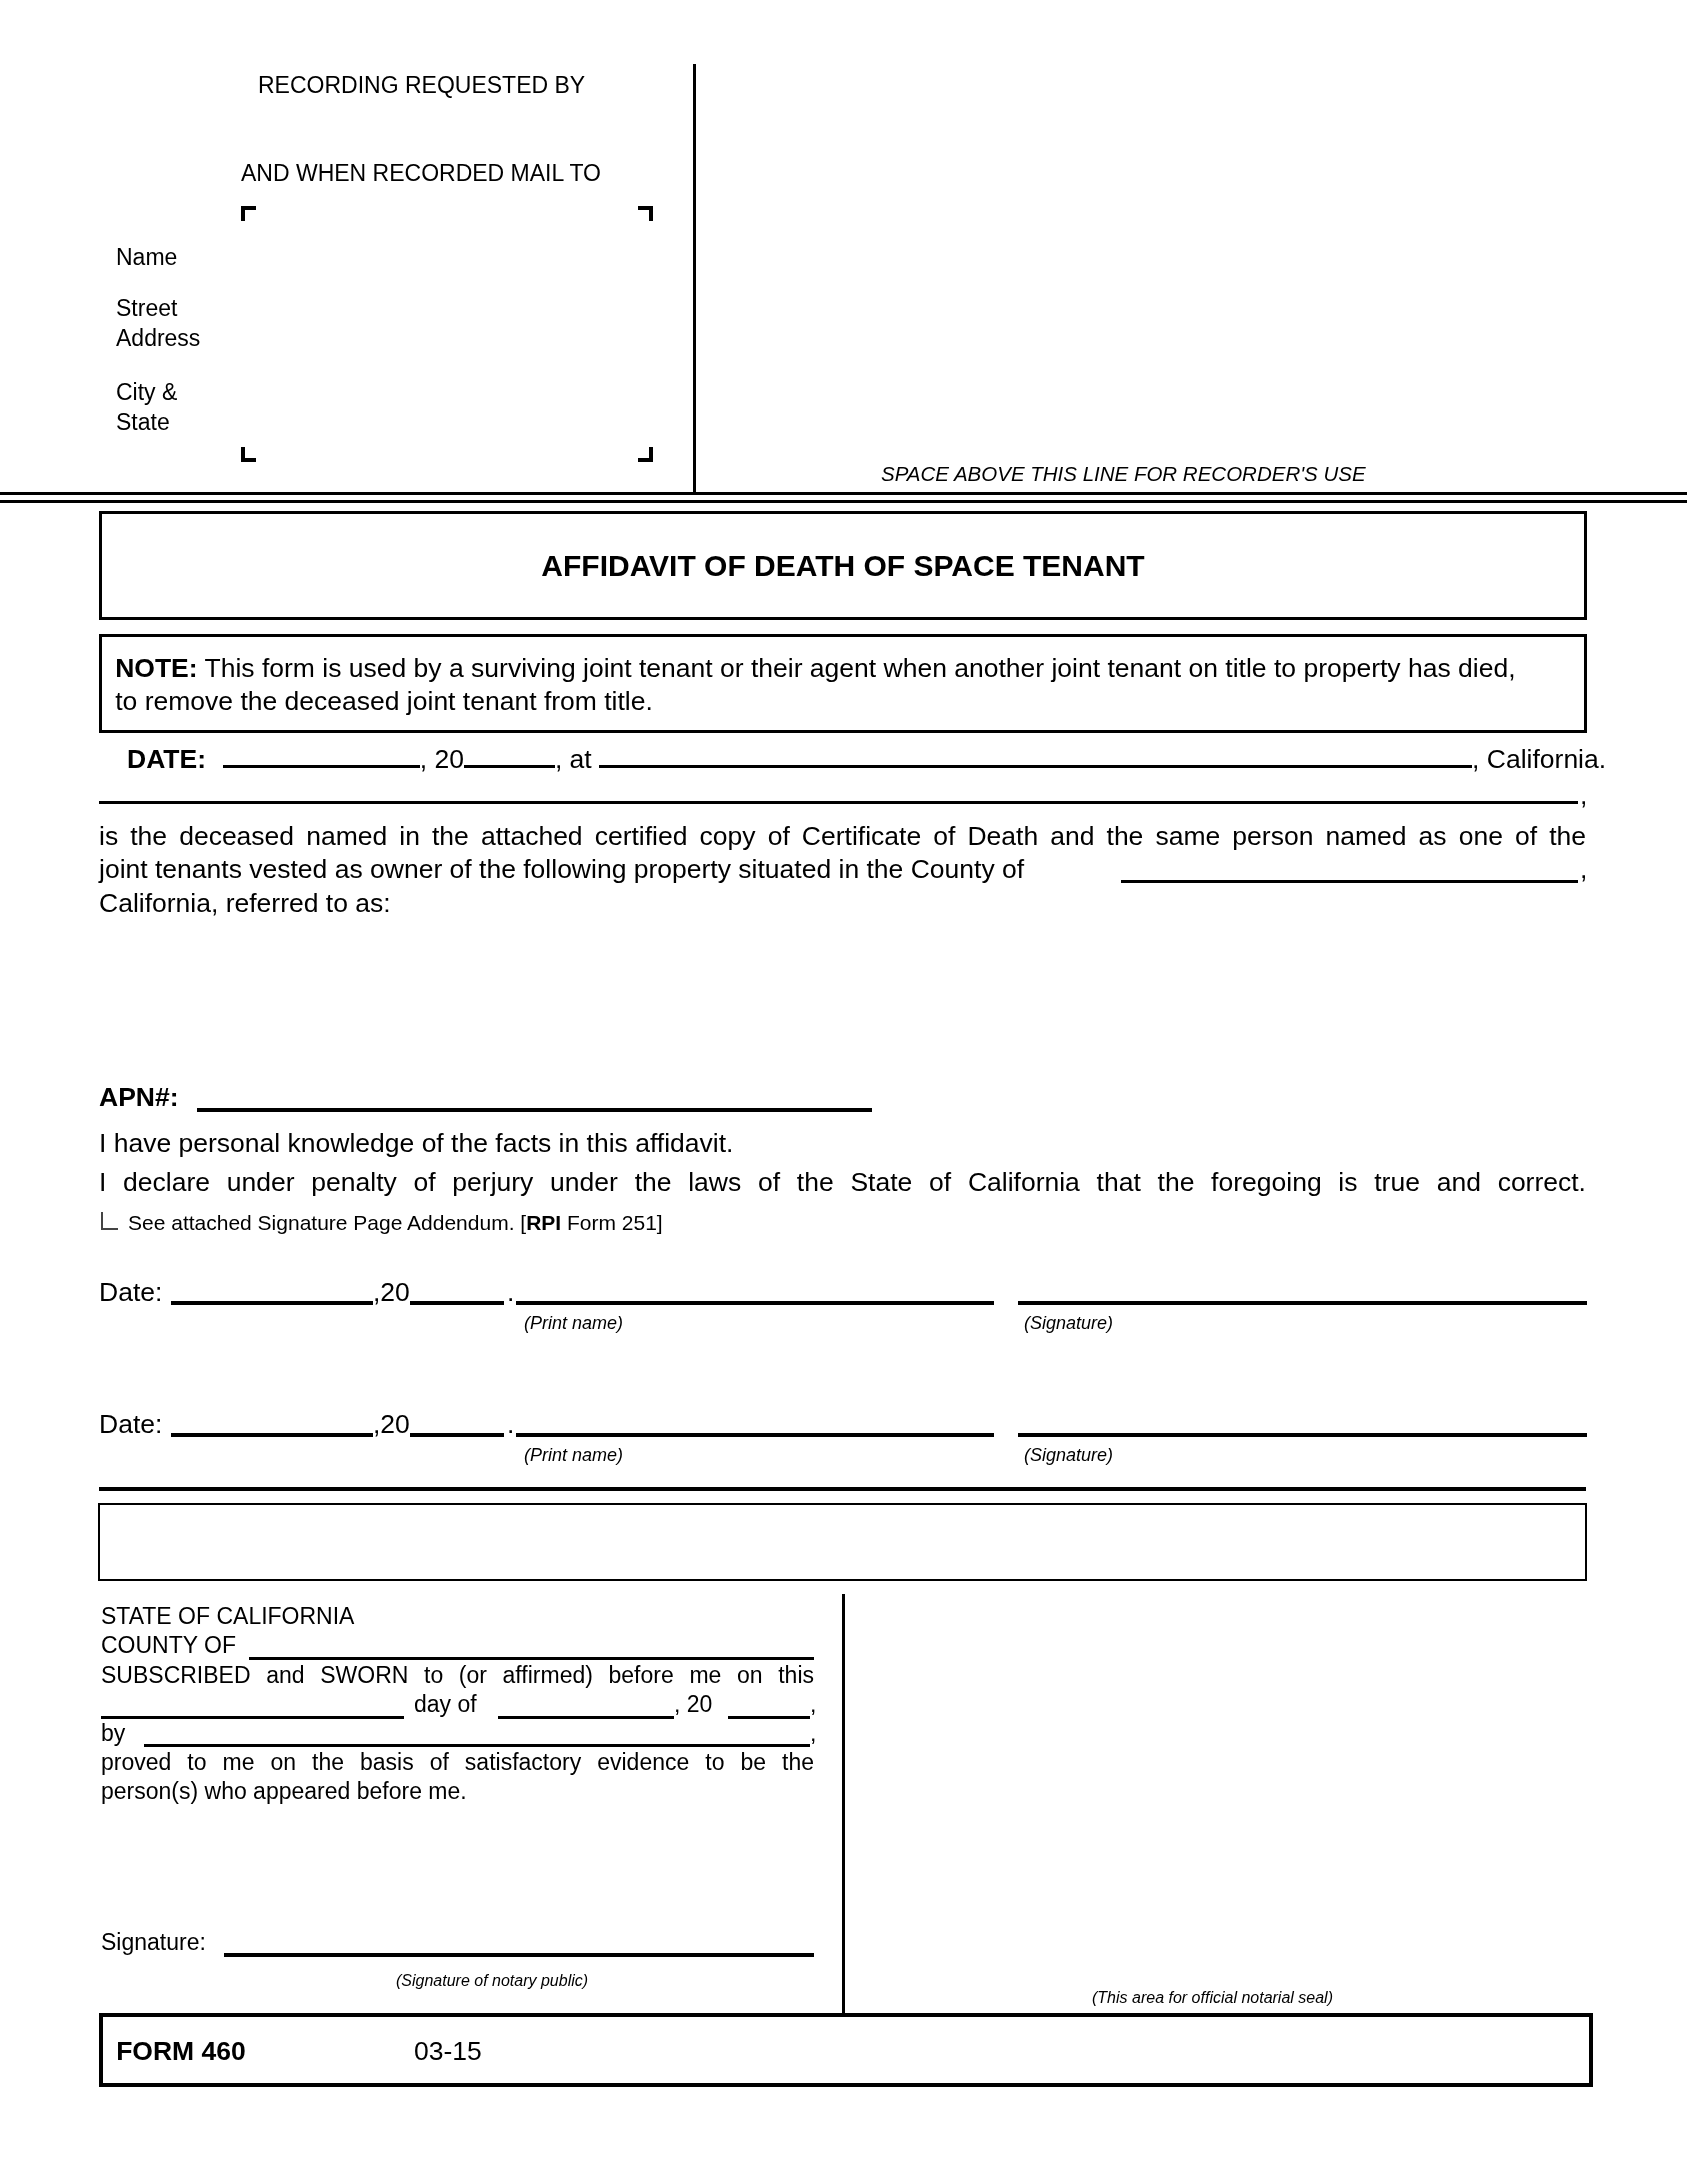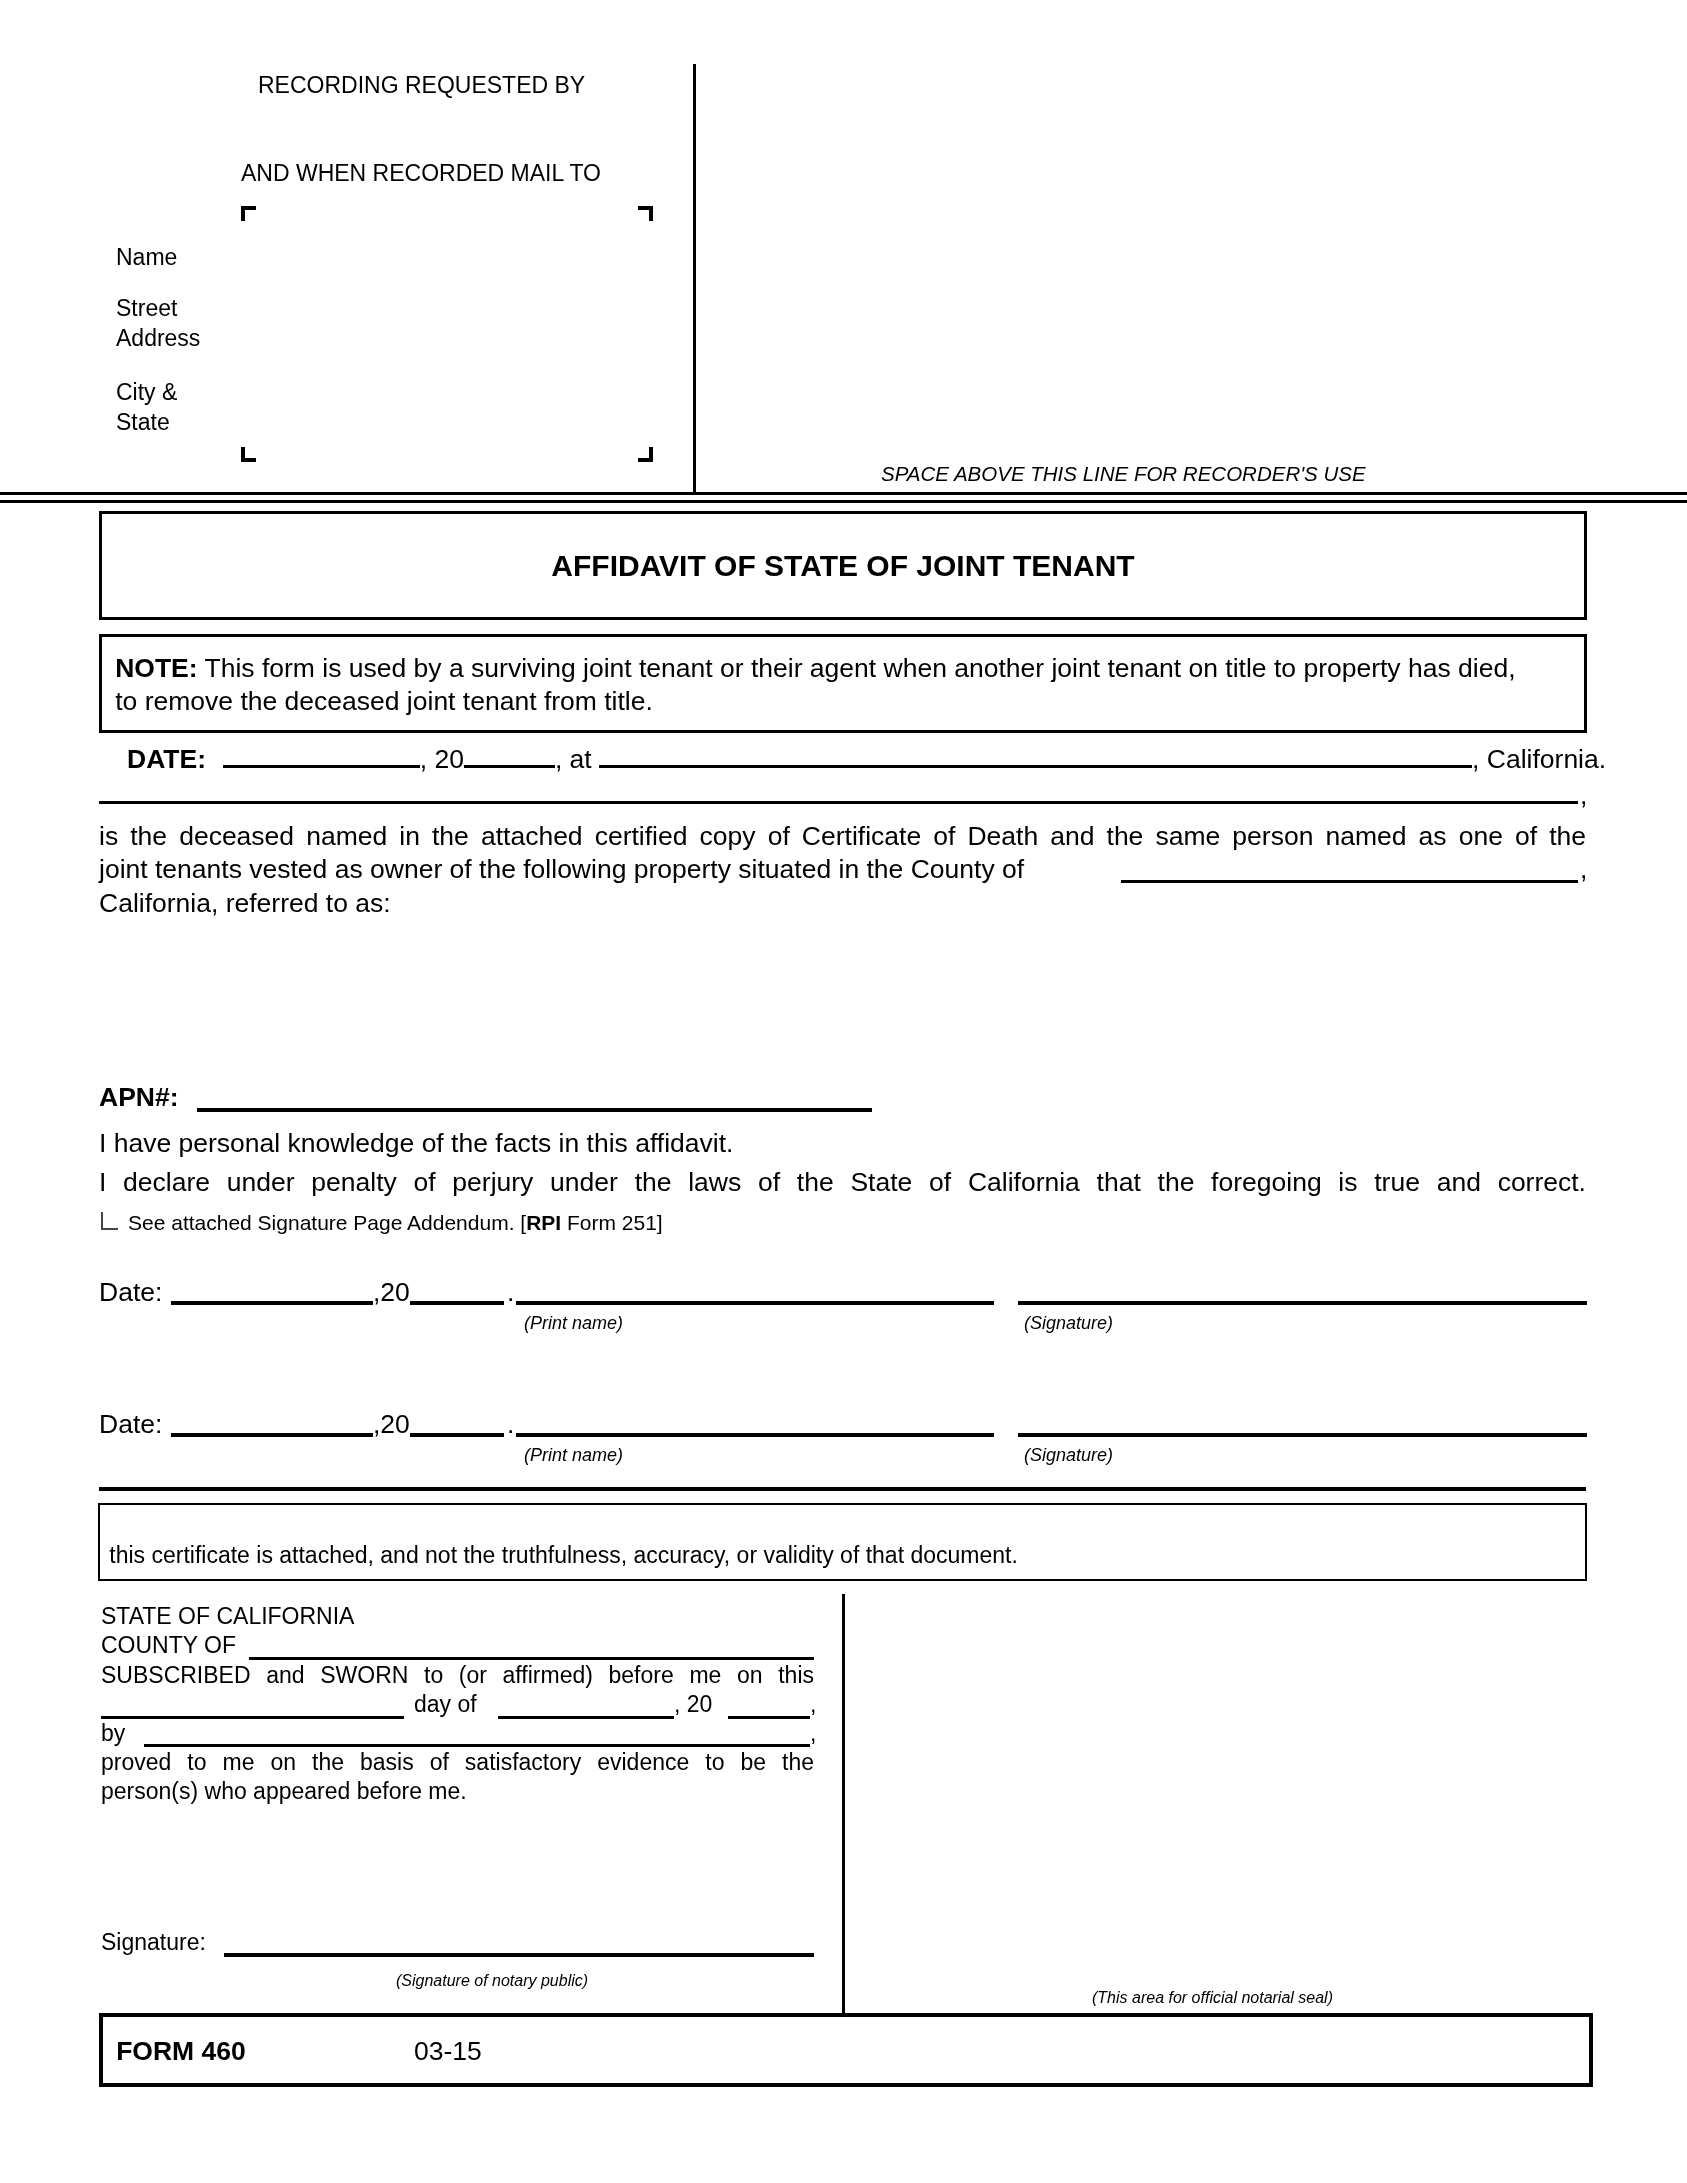--- a/index.html
+++ b/index.html
@@ -34,21 +34,21 @@
   <div class="abs t34" style="left:116px; top:408px;">State</div>
 
   <div class="abs" style="left:693px; top:64px; width:2.6px; height:430px; background:#000;"></div>
   <div class="abs t34 ital" style="left:881px; top:460px; font-size:20.5px;">SPACE ABOVE THIS LINE FOR RECORDER'S USE</div>
 
   <div class="hline" style="left:0; top:492px; width:1687px; height:3.3px;"></div>
   <div class="hline" style="left:0; top:500px; width:1687px; height:2.6px;"></div>
 </div>
 
 <div class="abs" style="left:99px; top:511px; width:1482px; height:103px; border:3.3px solid #000;">
-  <div class="bold" style="position:absolute; left:0; right:0; top:34px; text-align:center; font-size:30px; line-height:36px;">AFFIDAVIT OF STATE OF JOINT TENANT</div>
+  <div class="bold" style="position:absolute; left:0; right:0; top:34px; text-align:center; font-size:30px; line-height:36px;">AFFIDAVIT OF DEATH OF SPACE TENANT</div>
 </div>
 
 <div class="abs" style="left:99px; top:634px; width:1482px; height:93px; border:3.3px solid #000;">
   <div class="t40" style="position:absolute; left:13.2px; top:airy; top:14.6px;">
     <span class="bold">NOTE:</span><span> This form is used by a surviving joint tenant or their agent when another joint tenant on title to property has died,</span>
   </div>
   <div class="t40" style="position:absolute; left:13.2px; top:48px;">to remove the deceased joint tenant from title.</div>
 </div>
 
 <div class="abs t40" style="left:99px; top:742px;margin-left:28px;">
@@ -100,21 +100,20 @@
   <div class="abs t40" style="left:507px; top:1408px;">.</div>
   <div class="abs" style="left:516px; top:1433px; width:478px; height:4px; background:#000;"></div>
   <div class="abs" style="left:1018px; top:1433px; width:569px; height:4px; background:#000;"></div>
   <div class="abs ital" style="left:524px; top:1445px; font-size:18px;">(Print name)</div>
   <div class="abs ital" style="left:1024px; top:1445px; font-size:18px;">(Signature)</div>
 </div>
 
 <div class="hline" style="left:99px; top:1487px; width:1487px; height:4px;"></div>
 
 <div class="abs" style="left:98px; top:1503px; width:1485px; height:74px; border:2.6px solid #000;">
-  <div class="t34" style="position:absolute; left:9.3px; top:36px;">this certificate is attached, and not the truthfulness, accuracy, or validity of that document.</div>
 </div>
 
 <div>
   <div class="abs t34" style="left:101px; top:1602px;">STATE OF CALIFORNIA</div>
   <div class="abs t34" style="left:101px; top:1631px;">COUNTY OF</div>
   <div class="abs" style="left:249px; top:1657px; width:565px; height:3.3px; background:#000;"></div>
 
   <div class="abs t34 justify" style="left:101px; top:1661px; width:713px;">SUBSCRIBED and SWORN to (or affirmed) before me on this</div>
 
   <div class="abs" style="left:101px; top:1716px; width:303px; height:3.3px; background:#000;"></div>

